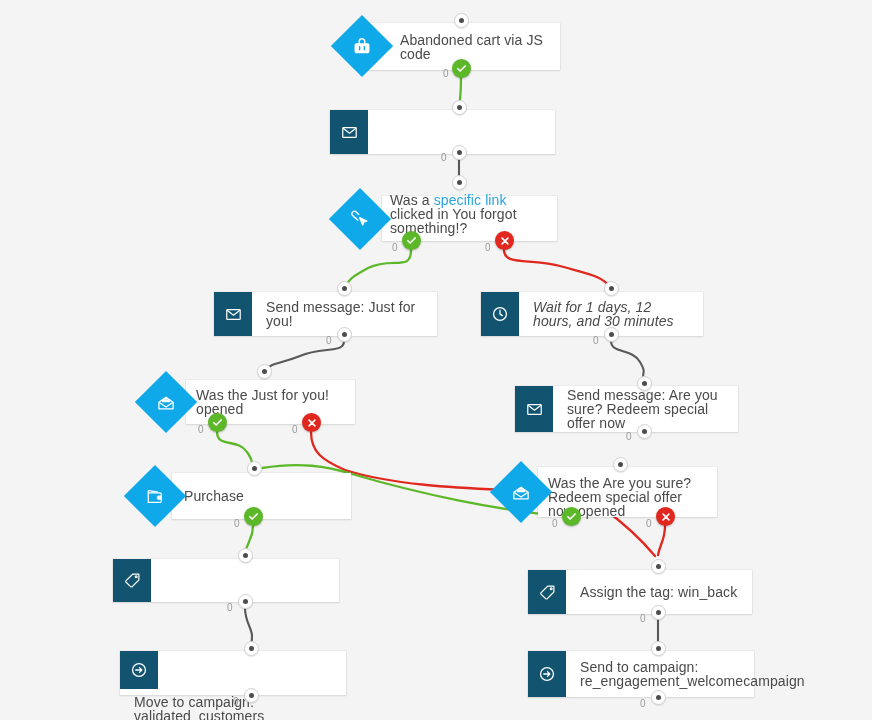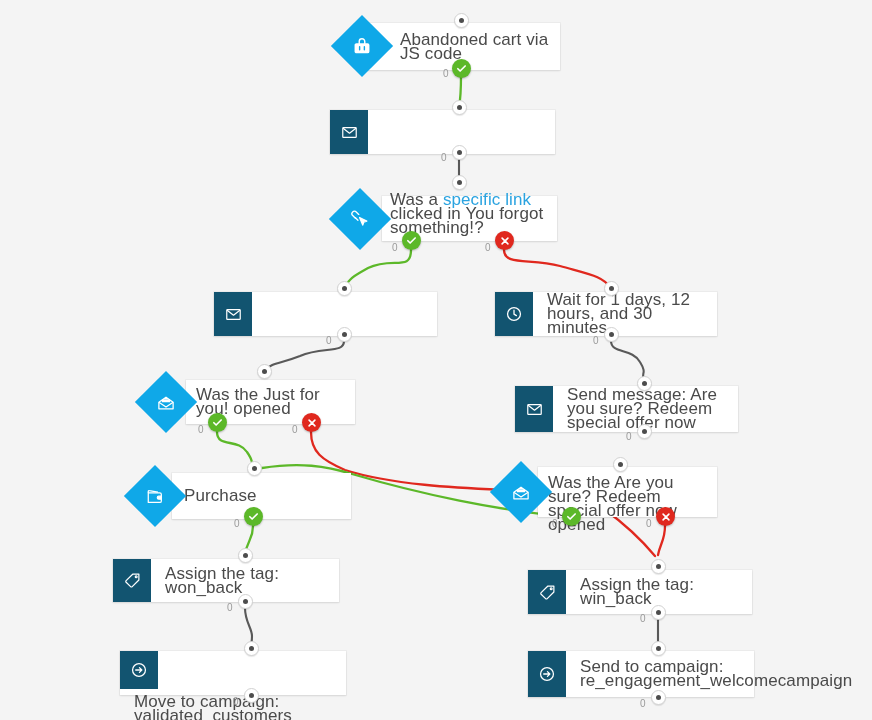--- a/index.html
+++ b/index.html
@@ -38,21 +38,21 @@
     background: #ffffff;
     box-shadow: 0 1px 2px rgba(0,0,0,0.10), 0 0 0 1px rgba(0,0,0,0.03);
     display: flex;
     align-items: stretch;
     box-sizing: border-box;
   }
   .node-label {
     flex: 1 1 auto;
     display: flex;
     align-items: center;
-    font-size: 17px;
+    font-size: 14px;
     line-height: 14px;
     color: #4a4a4a;
     padding: 6px 10px 6px 14px;
     letter-spacing: 0.1px;
   }
   .node-label .hl {
     color: #2aa3e0;
   }
   
   .icon-tile {
@@ -220,28 +220,29 @@
   </div>
 
   <div class="node">
     <div class="node-box" style="left:214px;top:292px;width:223px;height:44px;">
       <div class="icon-tile">
         <svg width="17" height="17" viewBox="0 0 24 24" fill="none" stroke="#fff" stroke-width="1.7" stroke-linejoin="round">
           <rect x="2.5" y="5" width="19" height="14" rx="1"></rect>
           <path d="M3 6l9 7 9-7"></path>
         </svg>
       </div>
+      <div class="node-label">Send message: Just for you!</div>
     </div>
     <div class="port" style="left:337px;top:281px;"></div>
     <div class="port" style="left:337px;top:327px;"></div>
     <div class="port-count" style="left:326px;top:336px;">0</div>
   </div>
 
   <div class="node">
-    <div class="node-box" style="left:495px;top:292px;width:222px;height:44px;">
+    <div class="node-box" style="left:481px;top:292px;width:222px;height:44px;font-style:italic;">
       <div class="icon-tile">
         <svg width="18" height="18" viewBox="0 0 24 24" fill="none" stroke="#fff" stroke-width="1.7" stroke-linecap="round" stroke-linejoin="round">
           <circle cx="12" cy="12" r="8.6"></circle>
           <path d="M12 7v5.2l3.2 2"></path>
         </svg>
       </div>
       <div class="node-label">Wait for 1 days, 12 hours, and 30 minutes</div>
     </div>
     <div class="port" style="left:604px;top:281px;"></div>
     <div class="port" style="left:604px;top:327px;"></div>
@@ -342,21 +343,20 @@
   </div>
 
   <div class="node">
     <div class="node-box" style="left:113px;top:559px;width:226px;height:43px;">
       <div class="icon-tile">
         <svg width="17" height="17" viewBox="0 0 24 24" fill="none" stroke="#fff" stroke-width="1.7" stroke-linecap="round" stroke-linejoin="round">
           <path d="M12.6 2.9H21V11.3l-9.4 9.4a1.6 1.6 0 0 1-2.3 0L3 14.4a1.6 1.6 0 0 1 0-2.3z"></path>
           <circle cx="17.2" cy="6.8" r="1.3"></circle>
         </svg>
       </div>
-      <div class="node-label">Assign the tag: won_back</div>
     </div>
     <div class="port" style="left:238px;top:548px;"></div>
     <div class="port" style="left:238px;top:594px;"></div>
     <div class="port-count" style="left:227px;top:603px;">0</div>
   </div>
 
   <div class="node">
     <div class="node-box" style="left:528px;top:570px;width:224px;height:44px;">
       <div class="icon-tile">
         <svg width="17" height="17" viewBox="0 0 24 24" fill="none" stroke="#fff" stroke-width="1.7" stroke-linecap="round" stroke-linejoin="round">

